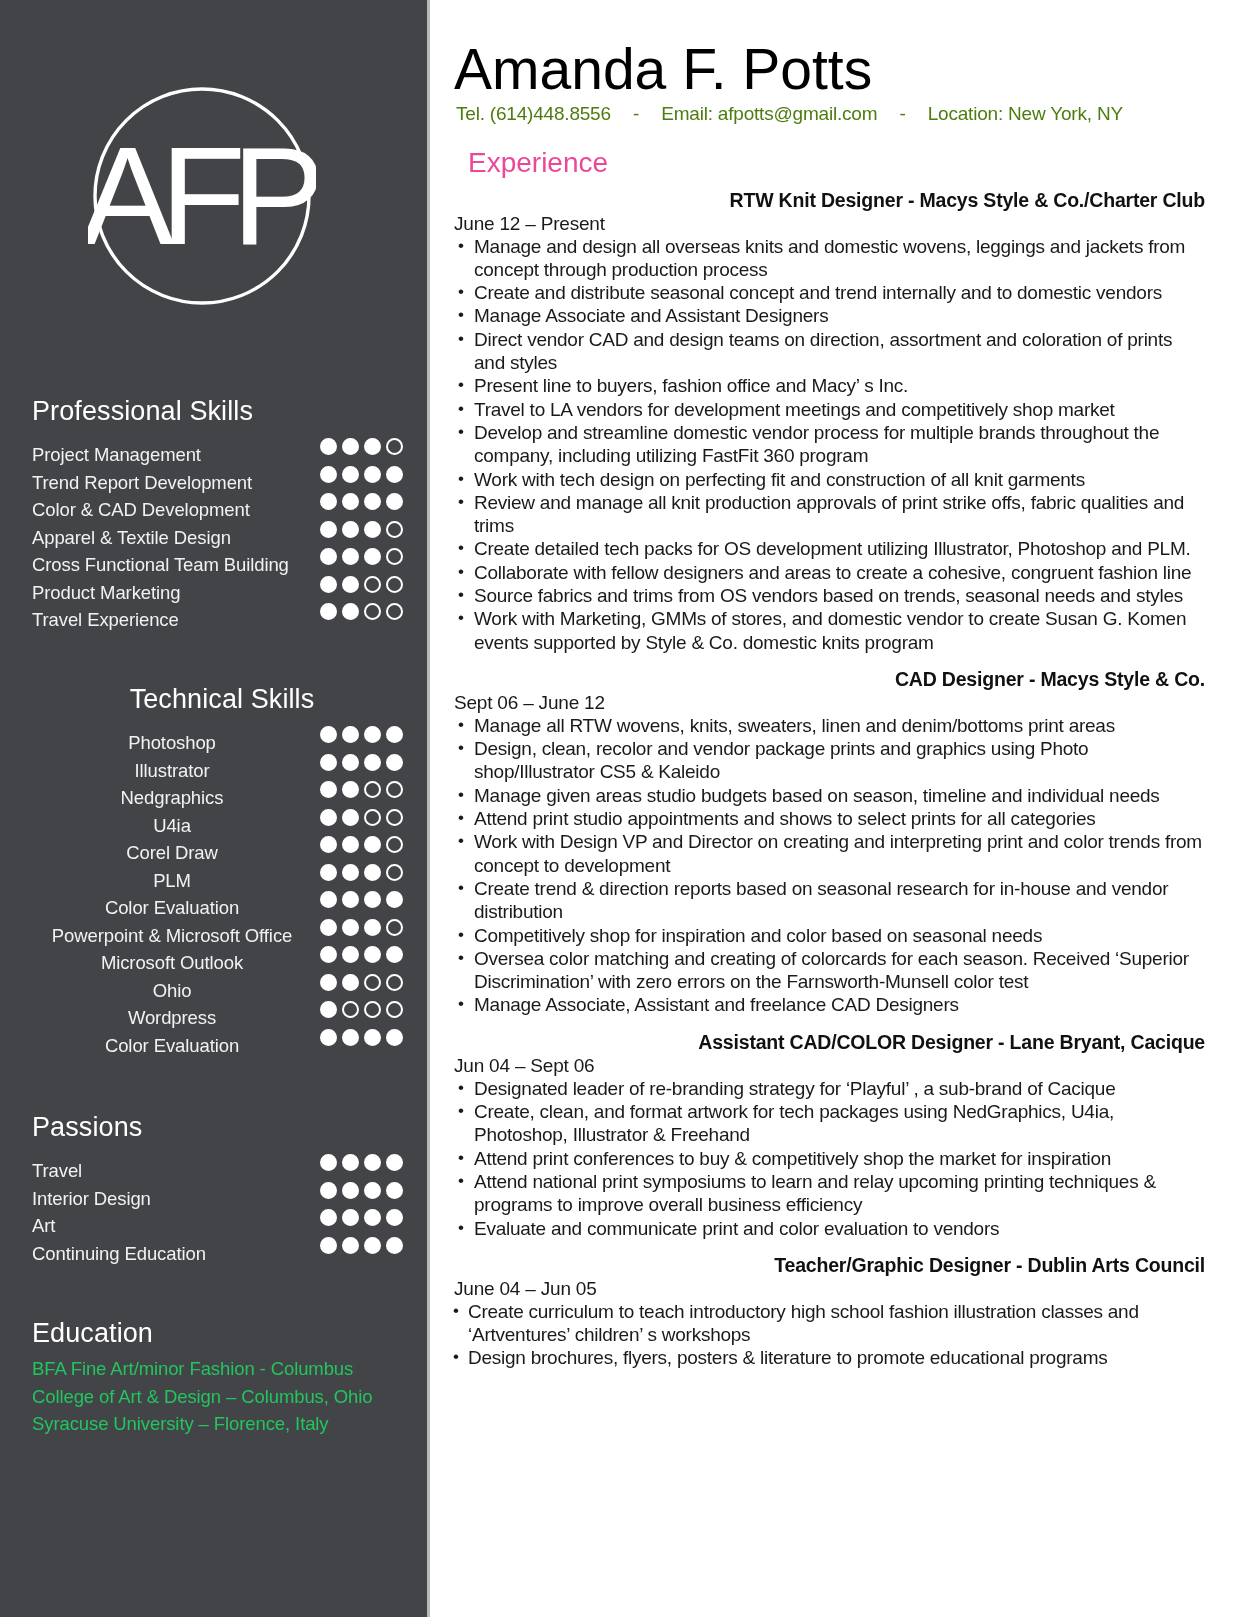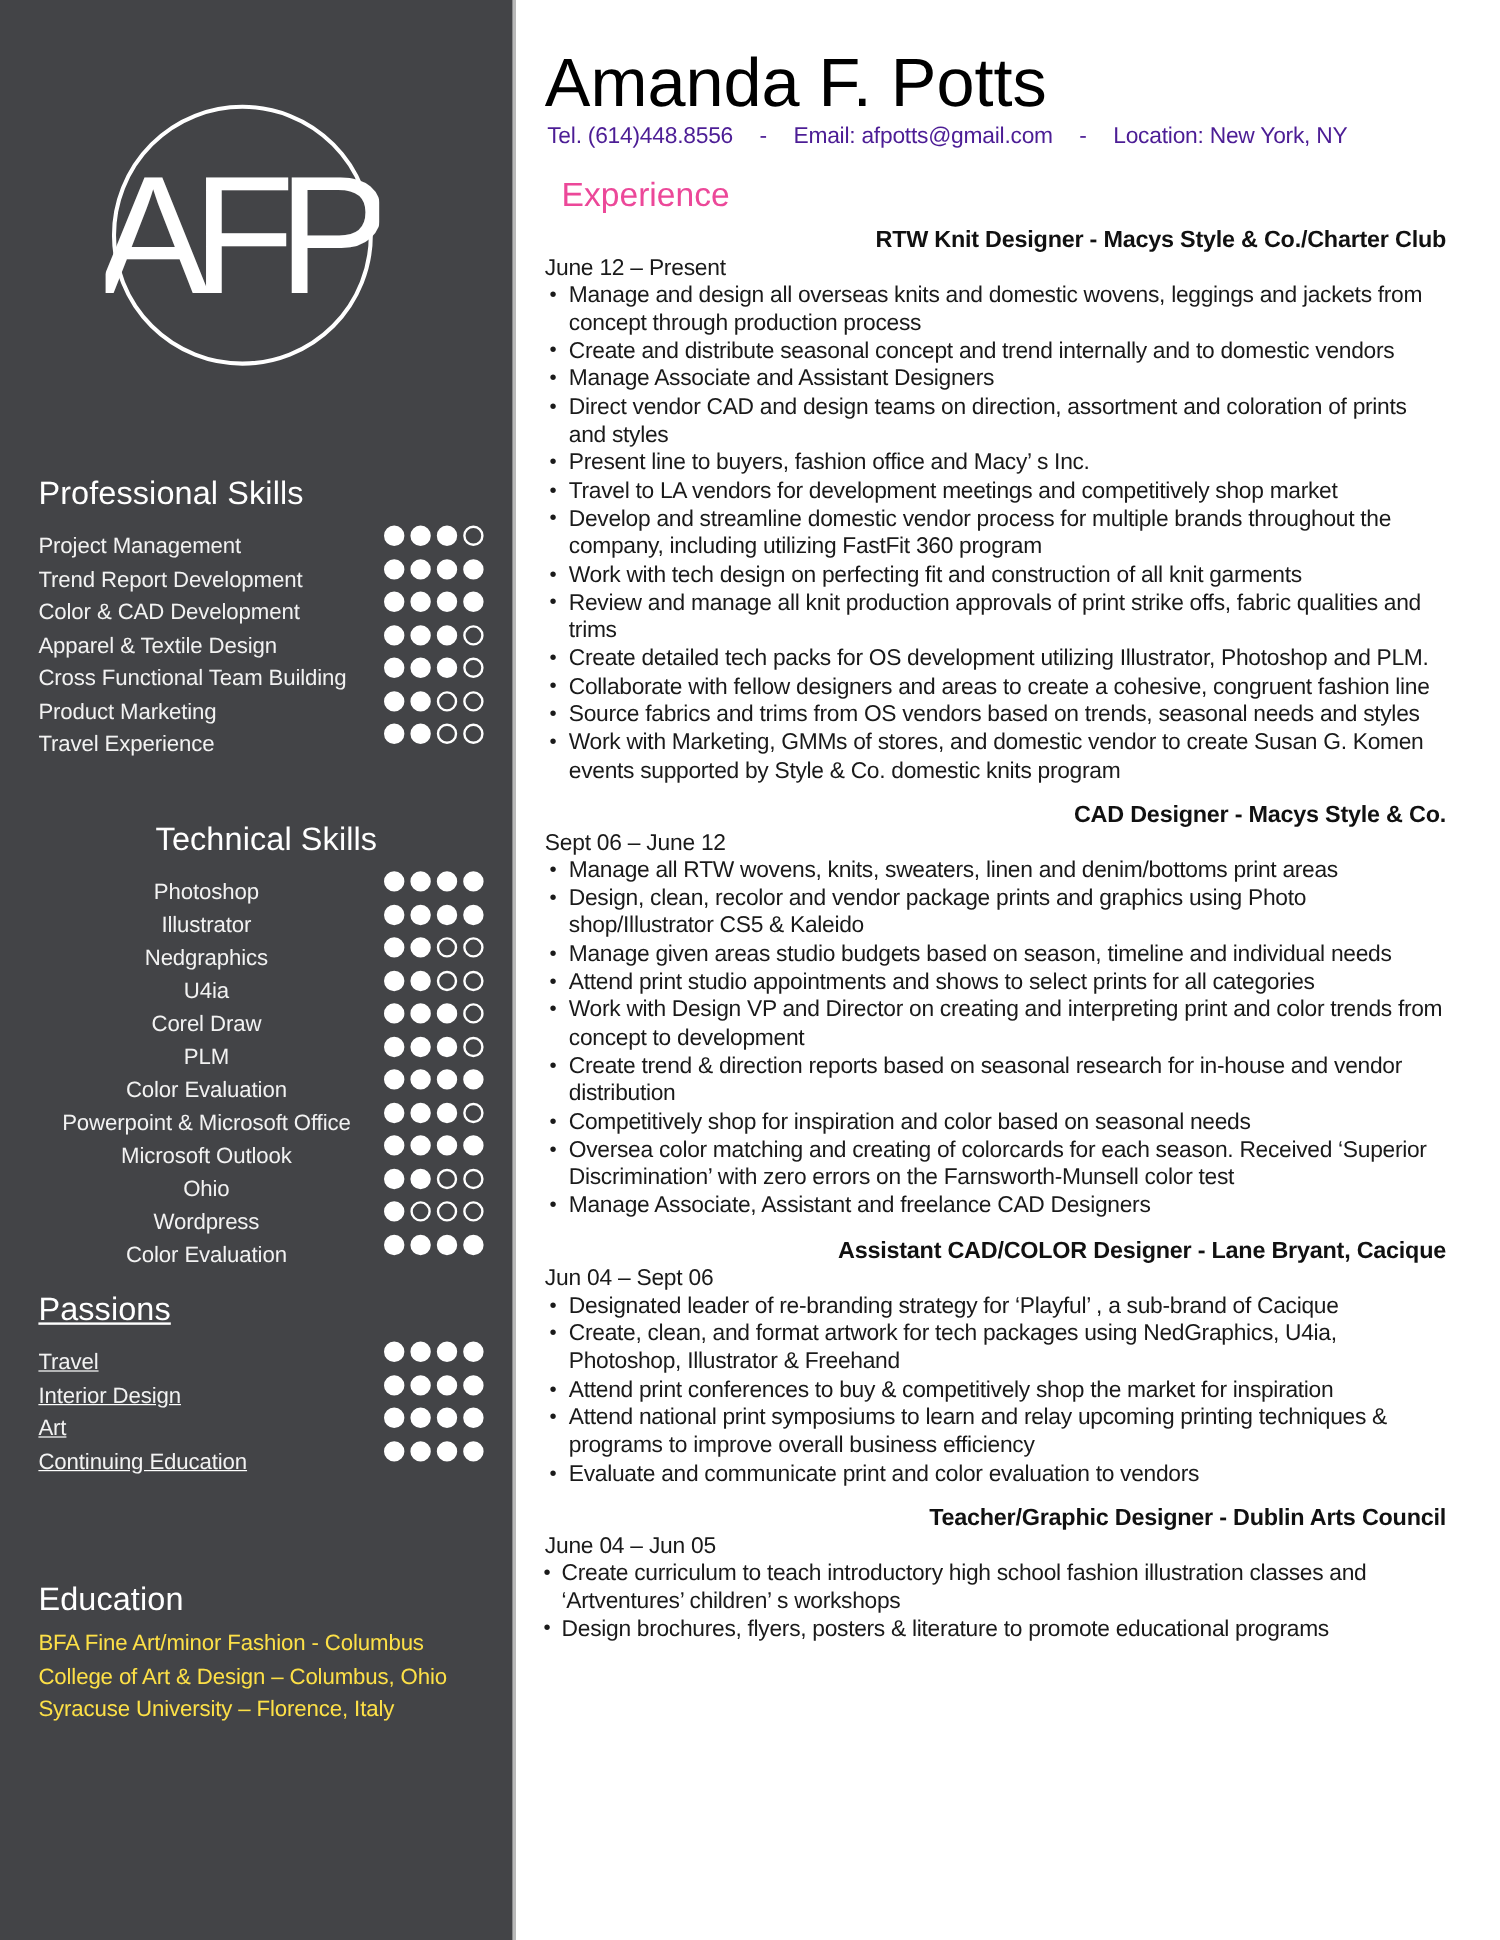--- a/index.html
+++ b/index.html
@@ -69,21 +69,21 @@
   .dot {
     width: 17px; height: 17px;
     border-radius: 50%;
     border: 2px solid #ffffff;
     background: transparent;
   }
   .dot.filled { background: #ffffff; }
 
   .edu-line {
     font-size: 18.5px;
-    color: #fde047;
+    color: #22c55e;
     line-height: 27.5px;
     white-space: nowrap;
     letter-spacing: -0.1px;
   }
 
   
   .main {
     flex: 1 1 auto;
     position: relative;
     padding: 0 45px 0 22px;
@@ -92,21 +92,21 @@
     font-size: 57px;
     font-weight: 400;
     color: #000000;
     letter-spacing: 0px;
     line-height: 1.08;
     margin-top: 39px;
     margin-left: 2px;
   }
   .contact {
     font-size: 19px;
-    color: #4c1d95;
+    color: #4d7c0f;
     margin-top: 2px;
     margin-left: 4px;
     white-space: nowrap;
     letter-spacing: -0.2px;
   }
   .contact .sep { display: inline-block; padding: 0 17px; }
   .exp-heading {
     font-size: 28px;
     font-weight: 400;
     color: #ec4899;
@@ -341,21 +341,21 @@
             <div class="dots">
               <span class="dot filled"></span>
               <span class="dot filled"></span>
               <span class="dot filled"></span>
               <span class="dot filled"></span>
             </div>
           </div>
         </div>
     </section>
 
-    <section class="side-section" style="top:1076px;text-decoration:underline;">
+    <section class="side-section" style="top:1112px;">
       <div class="side-title">Passions</div>
       <div id="pa-list">
           <div class="srow">
             <div class="srow-label">Travel</div>
             <div class="dots">
               <span class="dot filled"></span>
               <span class="dot filled"></span>
               <span class="dot filled"></span>
               <span class="dot filled"></span>
             </div>

